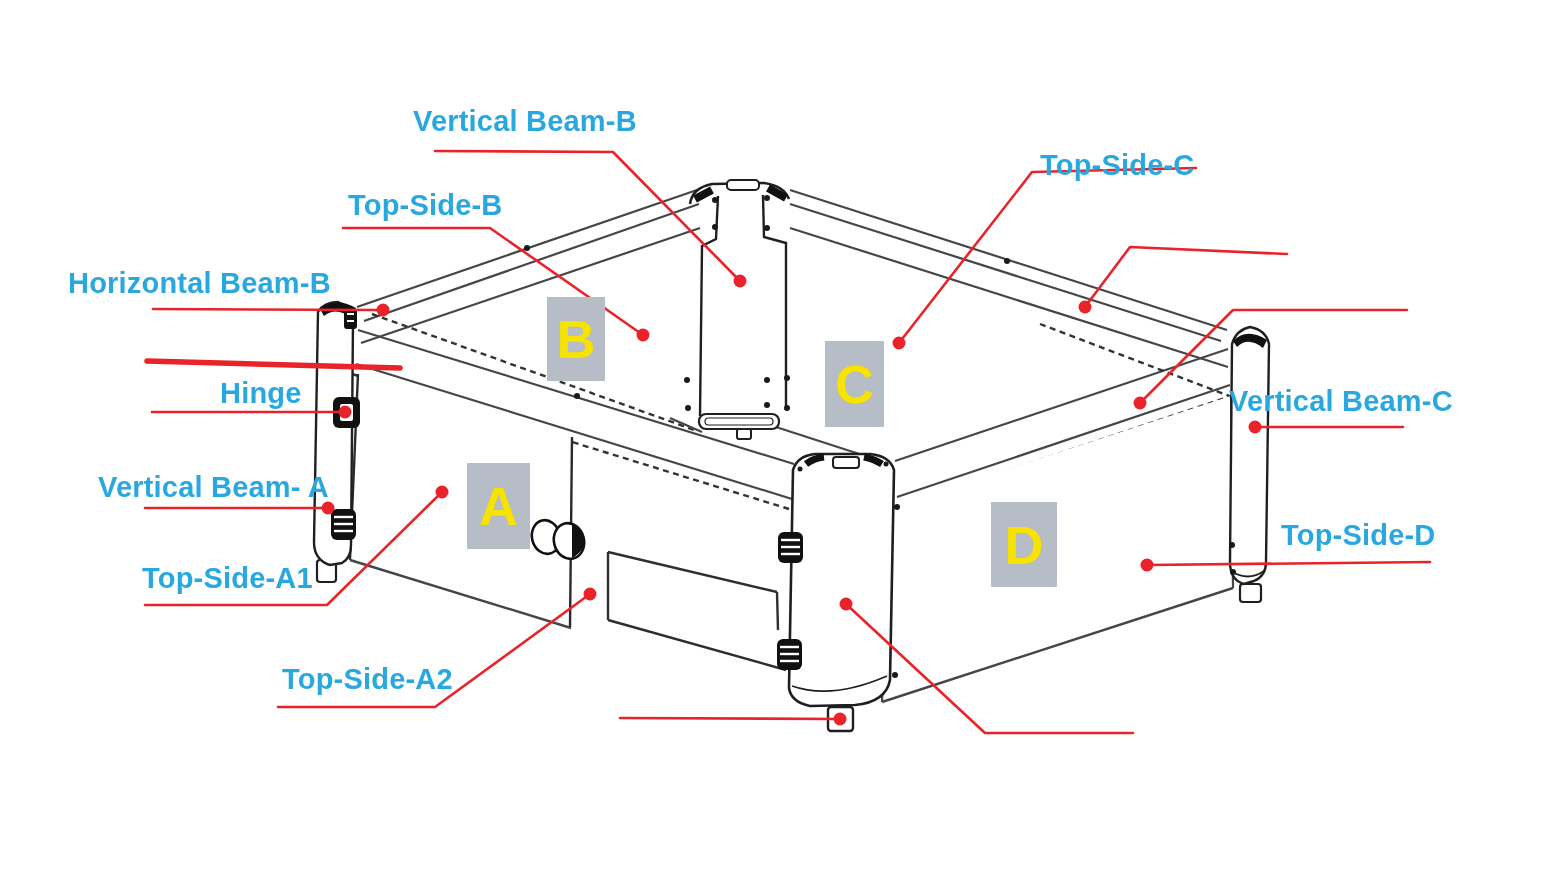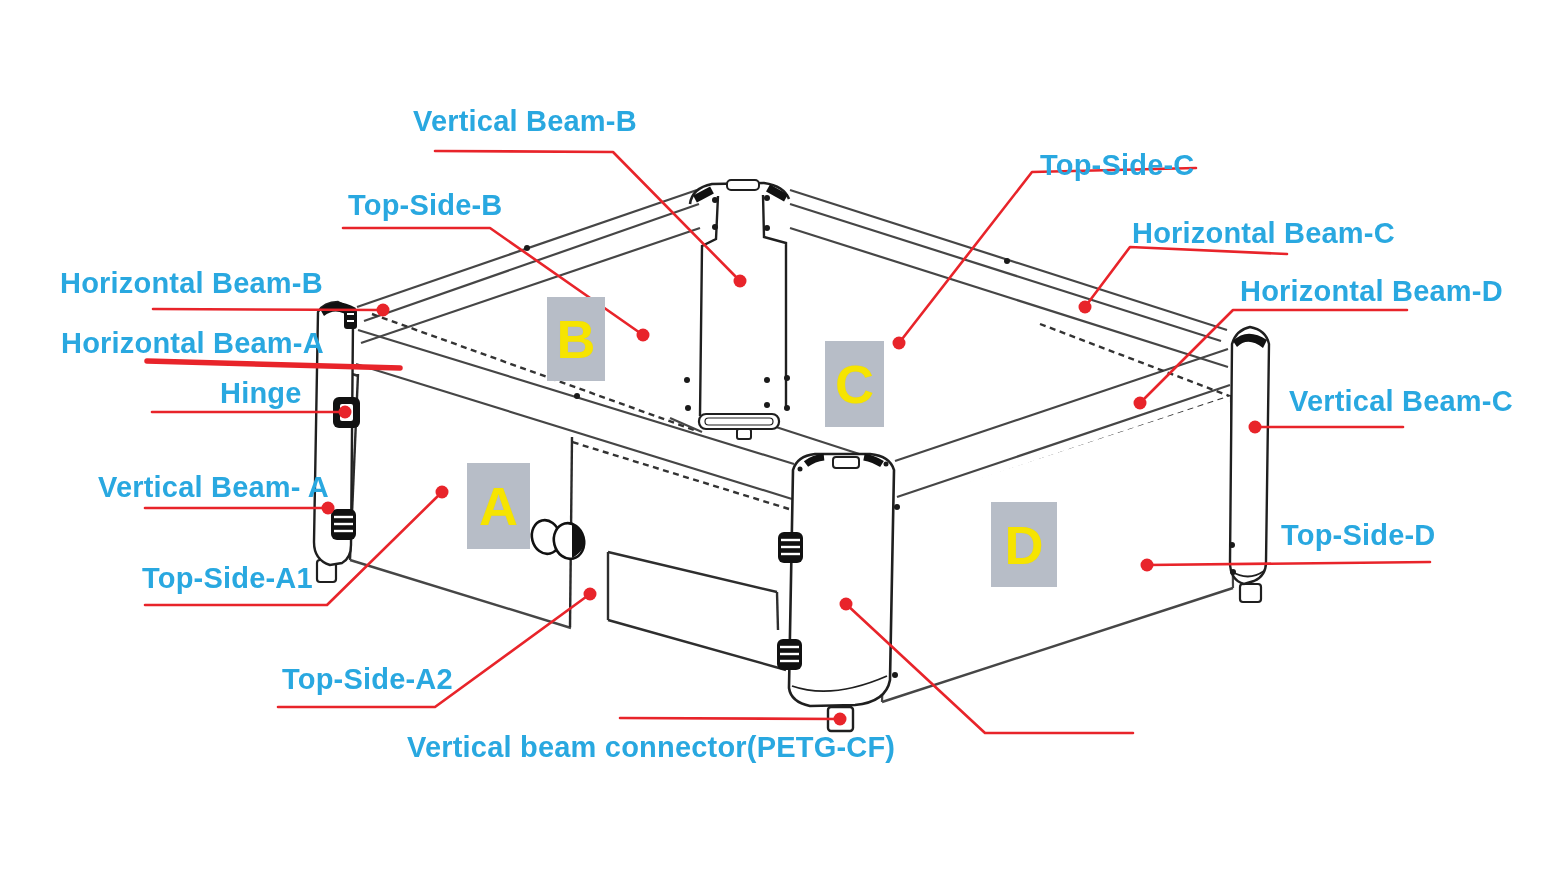--- a/index.html
+++ b/index.html
@@ -211,31 +211,27 @@
         <circle cx="1085" cy="307" r="6.5"></circle>
       <circle cx="1140" cy="403" r="6.5"></circle>
         <circle cx="1255" cy="427" r="6.5"></circle>
       <circle cx="1147" cy="565" r="6.5"></circle>
         <circle cx="846" cy="604" r="6.5"></circle>
     </g>
   </svg>
 
   <div class="part-label" style="left:413px;top:106px">Vertical Beam-B</div>
   <div class="part-label" style="left:348px;top:190px">Top-Side-B</div>
-  <div class="part-label" style="left:60px;top:268px">Horizontal Beam-B</div>
-  <div class="part-label" style="left:61px;top:328px">Horizontal Beam-A</div>
+  <div class="part-label" style="left:68px;top:268px">Horizontal Beam-B</div>
   <div class="part-label" style="left:220px;top:378px">Hinge</div>
   <div class="part-label" style="left:98px;top:472px">Vertical Beam- A</div>
   <div class="part-label" style="left:142px;top:563px">Top-Side-A1</div>
   <div class="part-label" style="left:282px;top:664px">Top-Side-A2</div>
-  <div class="part-label" style="left:407px;top:732px">Vertical beam connector(PETG-CF)</div>
   <div class="part-label" style="left:1040px;top:150px">Top-Side-C</div>
-  <div class="part-label" style="left:1132px;top:218px">Horizontal Beam-C</div>
-  <div class="part-label" style="left:1240px;top:276px">Horizontal Beam-D</div>
-  <div class="part-label" style="left:1289px;top:386px">Vertical Beam-C</div>
+  <div class="part-label" style="left:1229px;top:386px">Vertical Beam-C</div>
   <div class="part-label" style="left:1281px;top:520px">Top-Side-D</div>
 
   <div class="zone-box" style="left:467px;top:463px;width:63px;height:86px">
     <span class="zone-letter">A</span>
   </div>
   <div class="zone-box" style="left:547px;top:297px;width:58px;height:84px">
     <span class="zone-letter">B</span>
   </div>
   <div class="zone-box" style="left:825px;top:341px;width:59px;height:86px">
     <span class="zone-letter">C</span>

